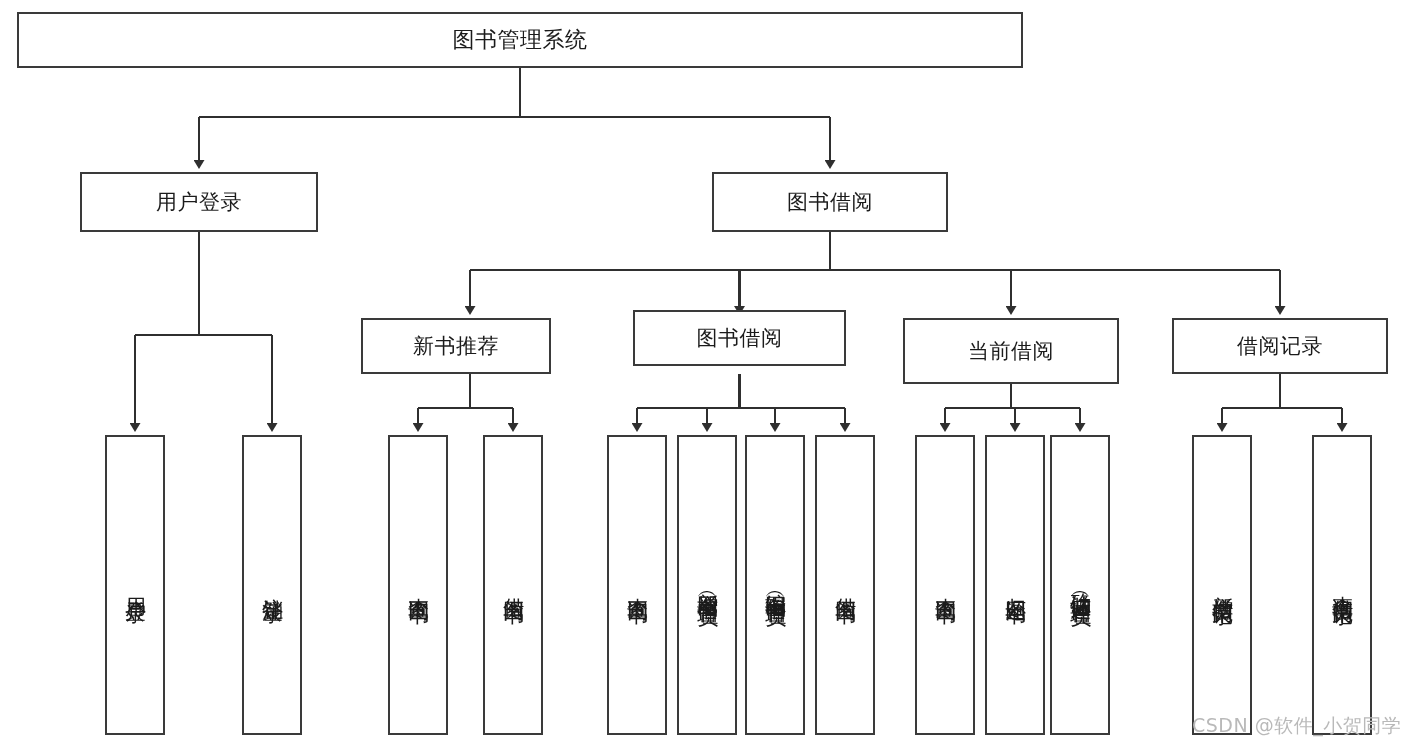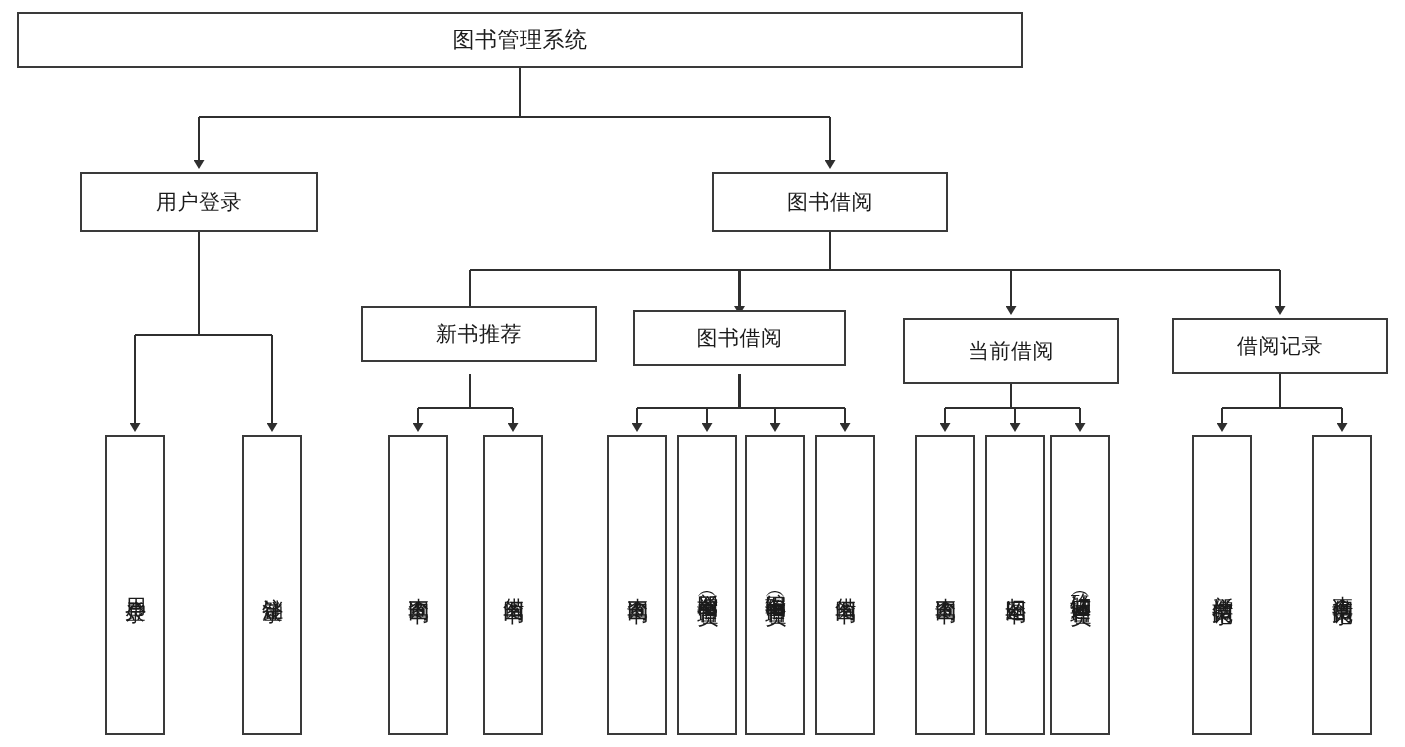--- a/index.html
+++ b/index.html
@@ -119,21 +119,21 @@
   <div id="nodes">
       <div class="node horiz root" style="left: 17px; top: 12px; width: 1006px; height: 56px; border-color: rgb(58, 58, 58); background: rgb(255, 255, 255);">
         <span class="label" style="color: rgb(27, 27, 27);">图书管理系统</span>
       </div>
       <div class="node horiz" style="left: 80px; top: 172px; width: 238px; height: 60px; border-color: rgb(58, 58, 58); background: rgb(255, 255, 255);">
         <span class="label" style="color: rgb(27, 27, 27);">用户登录</span>
       </div>
       <div class="node horiz" style="left: 712px; top: 172px; width: 236px; height: 60px; border-color: rgb(58, 58, 58); background: rgb(255, 255, 255);">
         <span class="label" style="color: rgb(27, 27, 27);">图书借阅</span>
       </div>
-      <div class="node horiz" style="left: 361px; top: 306px; width: 236px; height: 56px; border-color: rgb(58, 58, 58); background: rgb(255, 255, 255);">
+      <div class="node horiz" style="left: 361px; top: 318px; width: 190px; height: 56px; border-color: rgb(58, 58, 58); background: rgb(255, 255, 255);">
         <span class="label" style="color: rgb(27, 27, 27);">新书推荐</span>
       </div>
       <div class="node horiz" style="left: 633px; top: 310px; width: 213px; height: 56px; border-color: rgb(58, 58, 58); background: rgb(255, 255, 255);">
         <span class="label" style="color: rgb(27, 27, 27);">图书借阅</span>
       </div>
       <div class="node horiz" style="left: 903px; top: 318px; width: 216px; height: 66px; border-color: rgb(58, 58, 58); background: rgb(255, 255, 255);">
         <span class="label" style="color: rgb(27, 27, 27);">当前借阅</span>
       </div>
       <div class="node horiz" style="left: 1172px; top: 318px; width: 216px; height: 56px; border-color: rgb(58, 58, 58); background: rgb(255, 255, 255);">
         <span class="label" style="color: rgb(27, 27, 27);">借阅记录</span>
@@ -171,13 +171,14 @@
       <div class="node vert" style="left: 1050px; top: 435px; width: 60px; height: 300px; border-color: rgb(58, 58, 58); background: rgb(255, 255, 255);">
         <span class="label" style="color: rgb(27, 27, 27);">确认归还（管理员）</span>
       </div>
       <div class="node vert" style="left: 1192px; top: 435px; width: 60px; height: 300px; border-color: rgb(58, 58, 58); background: rgb(255, 255, 255);">
         <span class="label" style="color: rgb(27, 27, 27);">新增借阅记录</span>
       </div>
       <div class="node vert" style="left: 1312px; top: 435px; width: 60px; height: 300px; border-color: rgb(58, 58, 58); background: rgb(255, 255, 255);">
         <span class="label" style="color: rgb(27, 27, 27);">查询借阅记录</span>
       </div>
     </div>
+  <div id="watermark" style="left: 1192px; top: 713px; color: rgb(185, 185, 185);">CSDN @软件_小贺同学</div>
 </div>
 
 </body></html>

